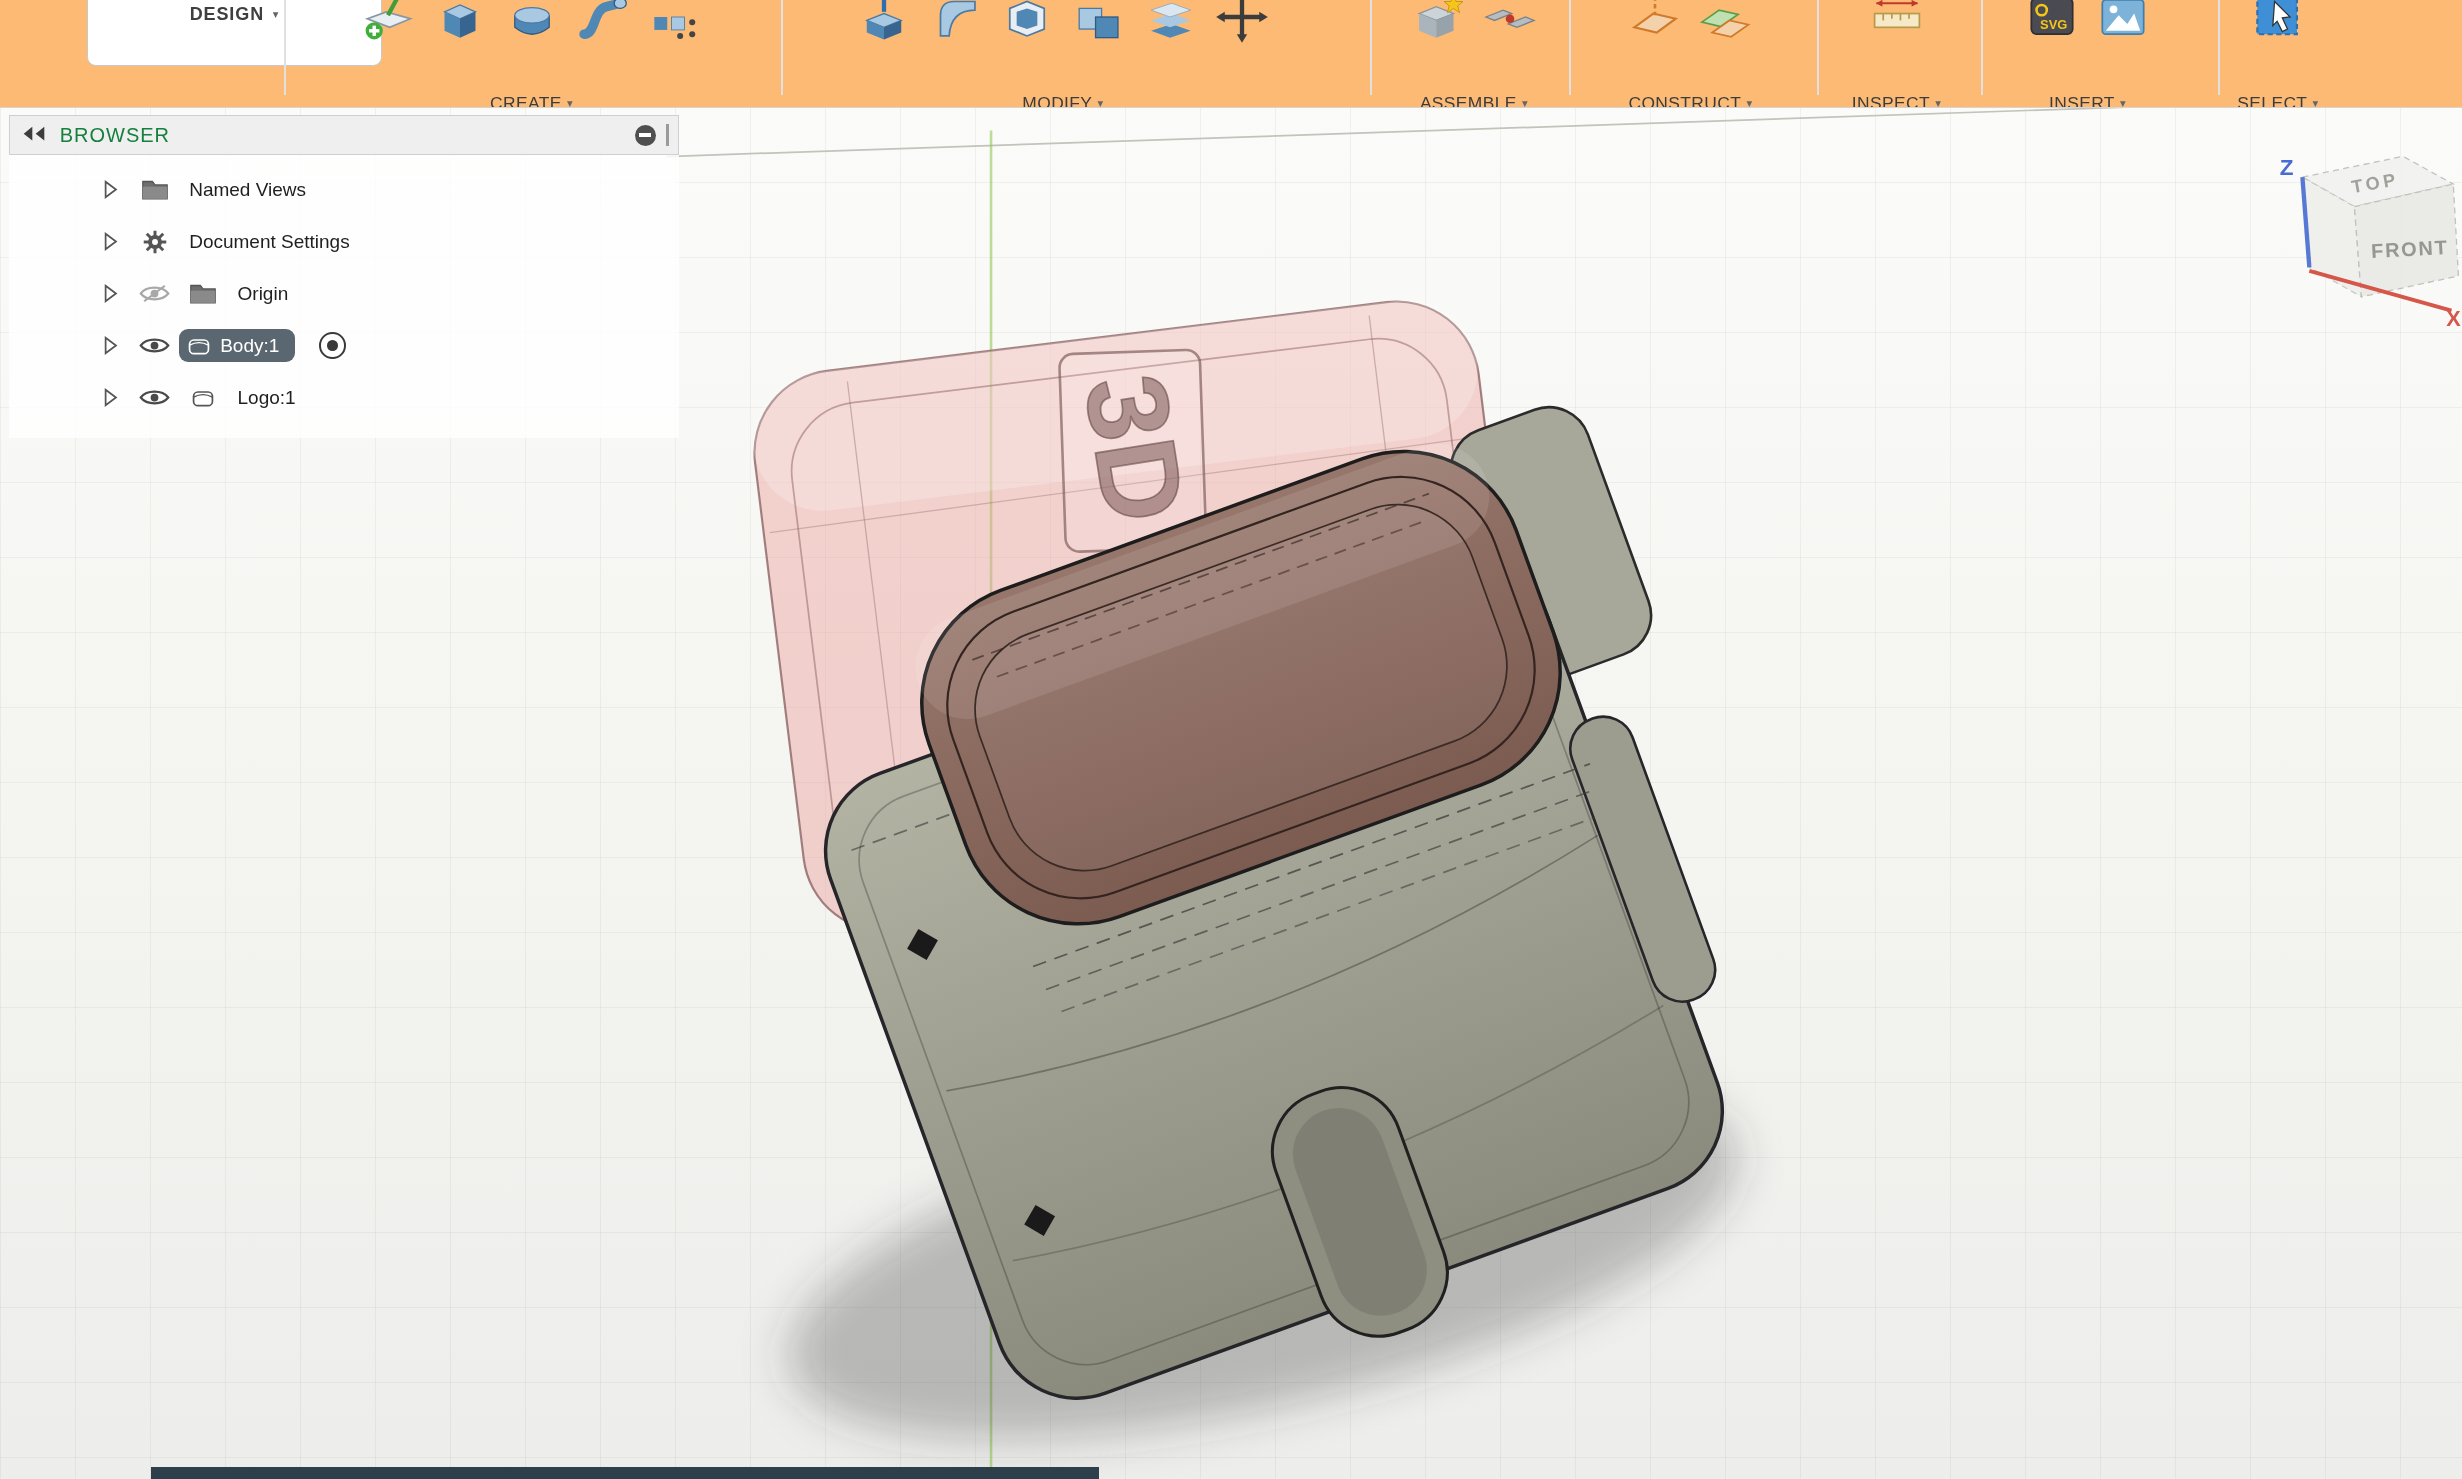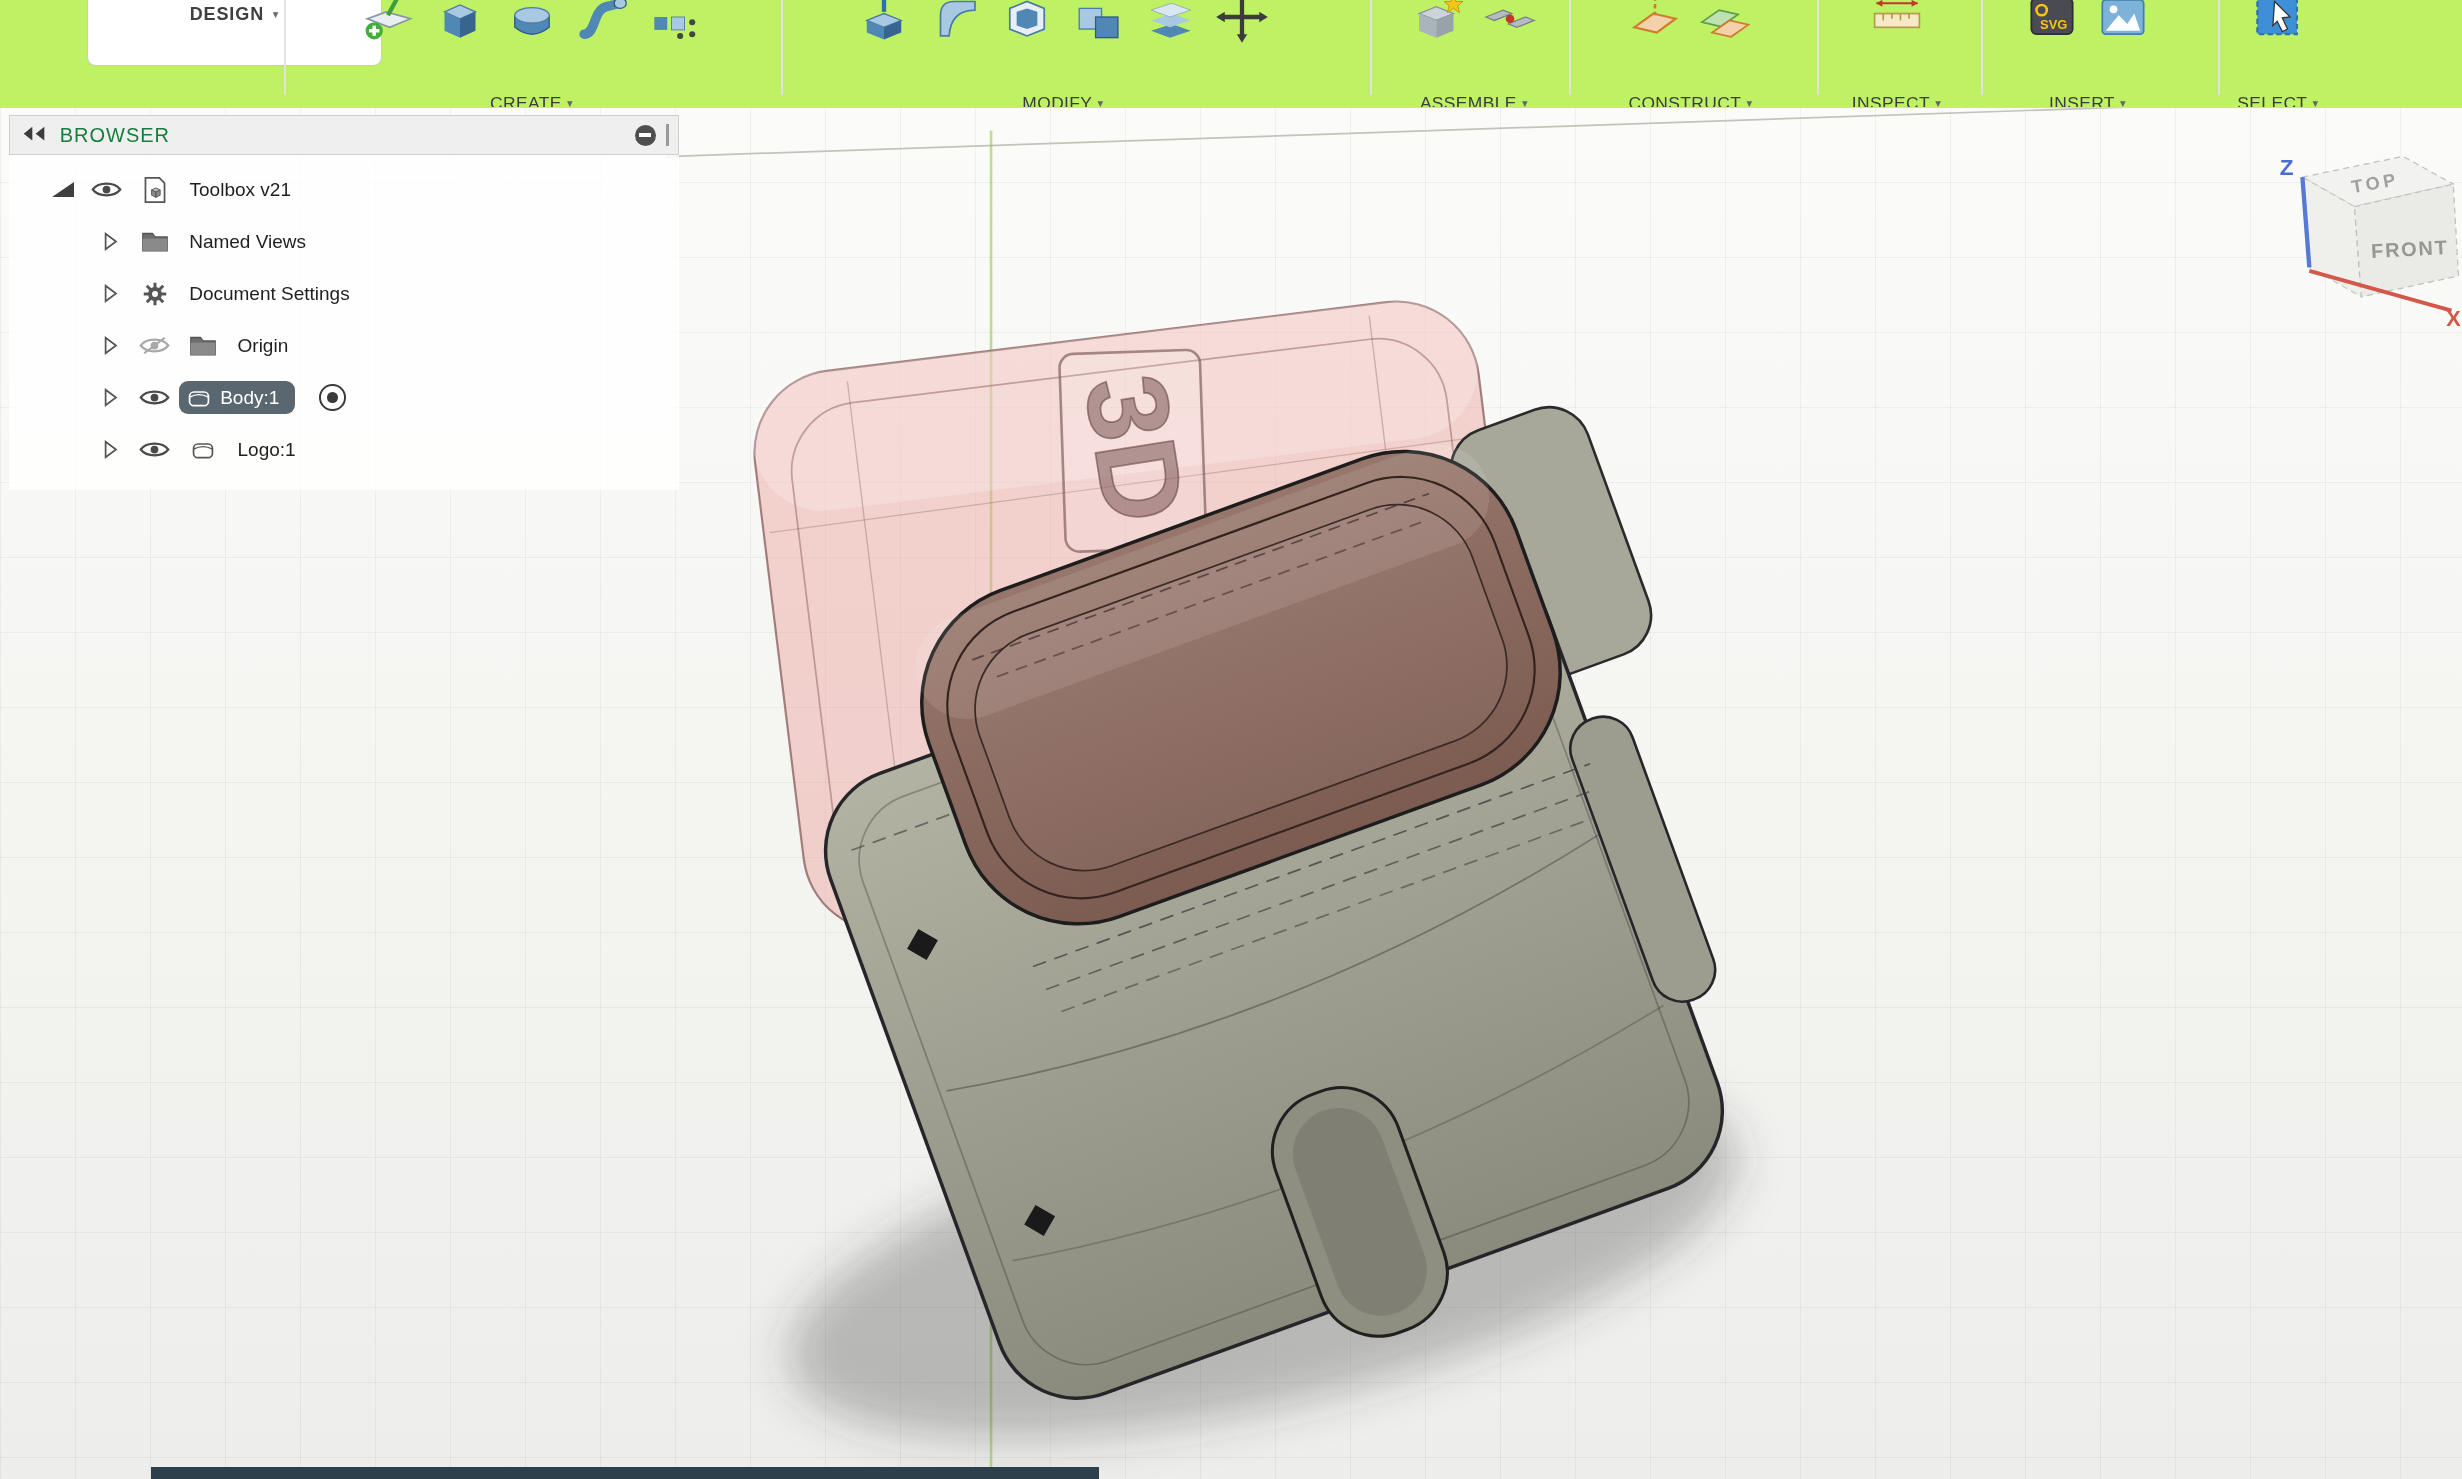--- a/index.html
+++ b/index.html
@@ -15,21 +15,21 @@
     background:
       linear-gradient(rgba(110,110,104,.08) 1.3px,transparent 1.3px),
       linear-gradient(90deg,rgba(110,110,104,.08) 1.3px,transparent 1.3px),
       linear-gradient(180deg,#fbfbf9 0%,#f3f3f0 60%,#ededeb 100%);
     background-size:75px 75px,75px 75px,100% 100%;
   }
   .scene{position:absolute;left:0;top:0;display:block}
 
   
   .toolbar{
-    position:absolute;top:0;left:0;width:2462px;height:107px;background:#bef264;
+    position:absolute;top:0;left:0;width:2462px;height:107px;background:#fdba74;
     border-bottom:1.7px solid #d5d5d5;overflow:hidden;z-index:40;
   }
   .design-box{
     position:absolute;left:87px;top:-15.6px;width:295px;height:82px;box-sizing:border-box;
     background:#fff;border:1.7px solid #c9c9c9;border-radius:8.7px;
     display:flex;justify-content:center;align-items:flex-start;padding-top:19px;
     font-size:18px;font-weight:bold;letter-spacing:0.9px;color:#3f3f3f;cursor:pointer;
   }
   .design-box .caret{font-size:11.3px;color:#666;margin-left:8.7px;margin-top:3.5px;font-weight:normal}
   .tb-group{position:absolute;top:0;height:121px}
@@ -376,37 +376,20 @@
       <polygon points="12,2 12,18 2,10" fill="#3c3c3c"></polygon>
           <polygon points="26,2 26,18 16,10" fill="#3c3c3c"></polygon>
     </svg></span>
     <span class="browser-title">BROWSER</span>
     <span class="collapse-circle"></span>
     <span class="grip"></span>
   </div>
 
   <div class="tree">
 
-    <div class="row root">
-      <span class="doc-marker"></span>
-      <span class="slot">
-          <svg width="31" height="21" viewBox="0 0 36 24">
-        <path d="M2,12 C9,3 27,3 34,12 C27,21 9,21 2,12 Z" fill="none" stroke="#4a4a4a" stroke-width="2.5"></path>
-        <circle cx="18" cy="12" r="4.5" fill="#4a4a4a"></circle>
-      </svg>
-        </span>
-      <span class="slot">
-          <svg width="26" height="28" viewBox="0 0 30 32">
-        <path d="M4,2 L20,2 L26,8 L26,30 L4,30 Z" fill="#fff" stroke="#555" stroke-width="2"></path>
-        <polygon points="11,16 16,13.5 21,16 16,18.5" fill="#bbb" stroke="#555"></polygon>
-        <path d="M11,16 L11,22 L16,24.5 L16,18.5 Z M21,16 L21,22 L16,24.5 L16,18.5 Z" fill="#8b8b8b" stroke="#555"></path>
-      </svg>
-        </span>
-      <span class="lbl">Toolbox v21</span>
-    </div>
 
     <div class="row">
       <span class="arrow-slot">
           <svg width="15.6" height="19" viewBox="0 0 18 22">
         <polygon points="3,2 15,11 3,20" fill="#fff" stroke="#555" stroke-width="2"></polygon>
       </svg>
         </span>
       <span class="slot">
           <svg width="28" height="22.6" viewBox="0 0 32 26">
         <path d="M2,4 L13,4 L16,8 L30,8 L30,24 L2,24 Z" fill="#6e6e6e" stroke="#555" stroke-width="1.5"></path>

